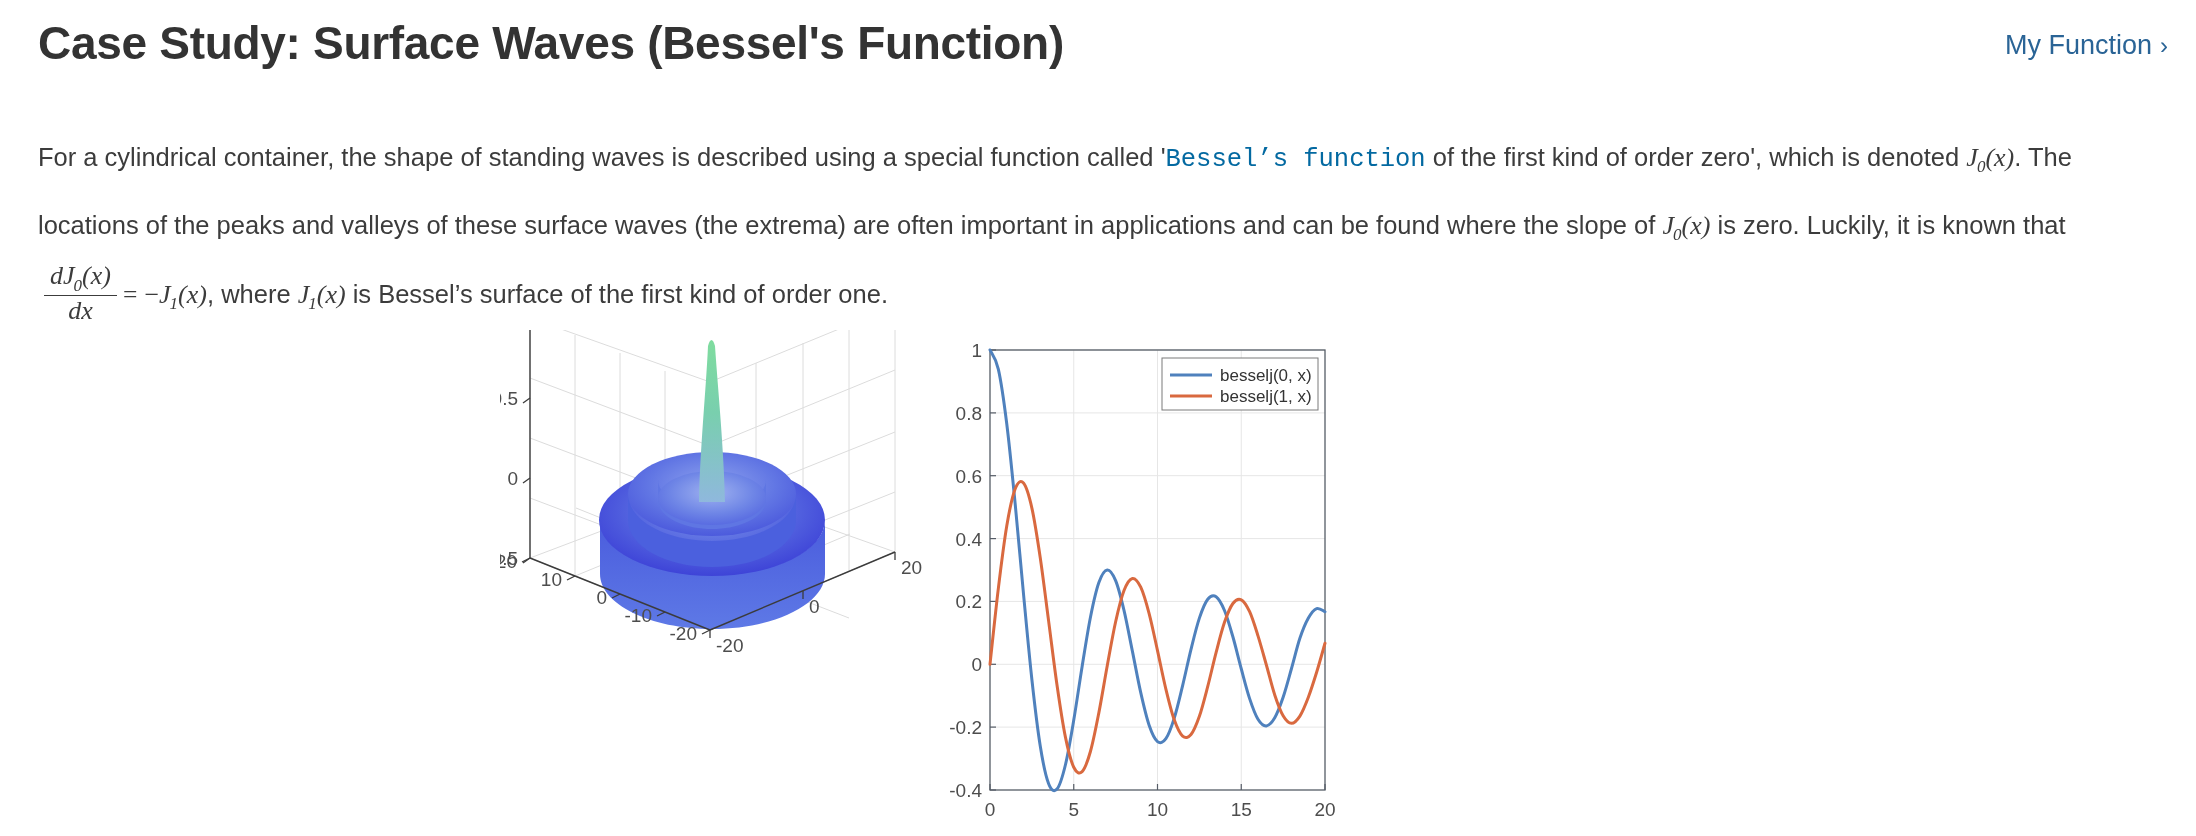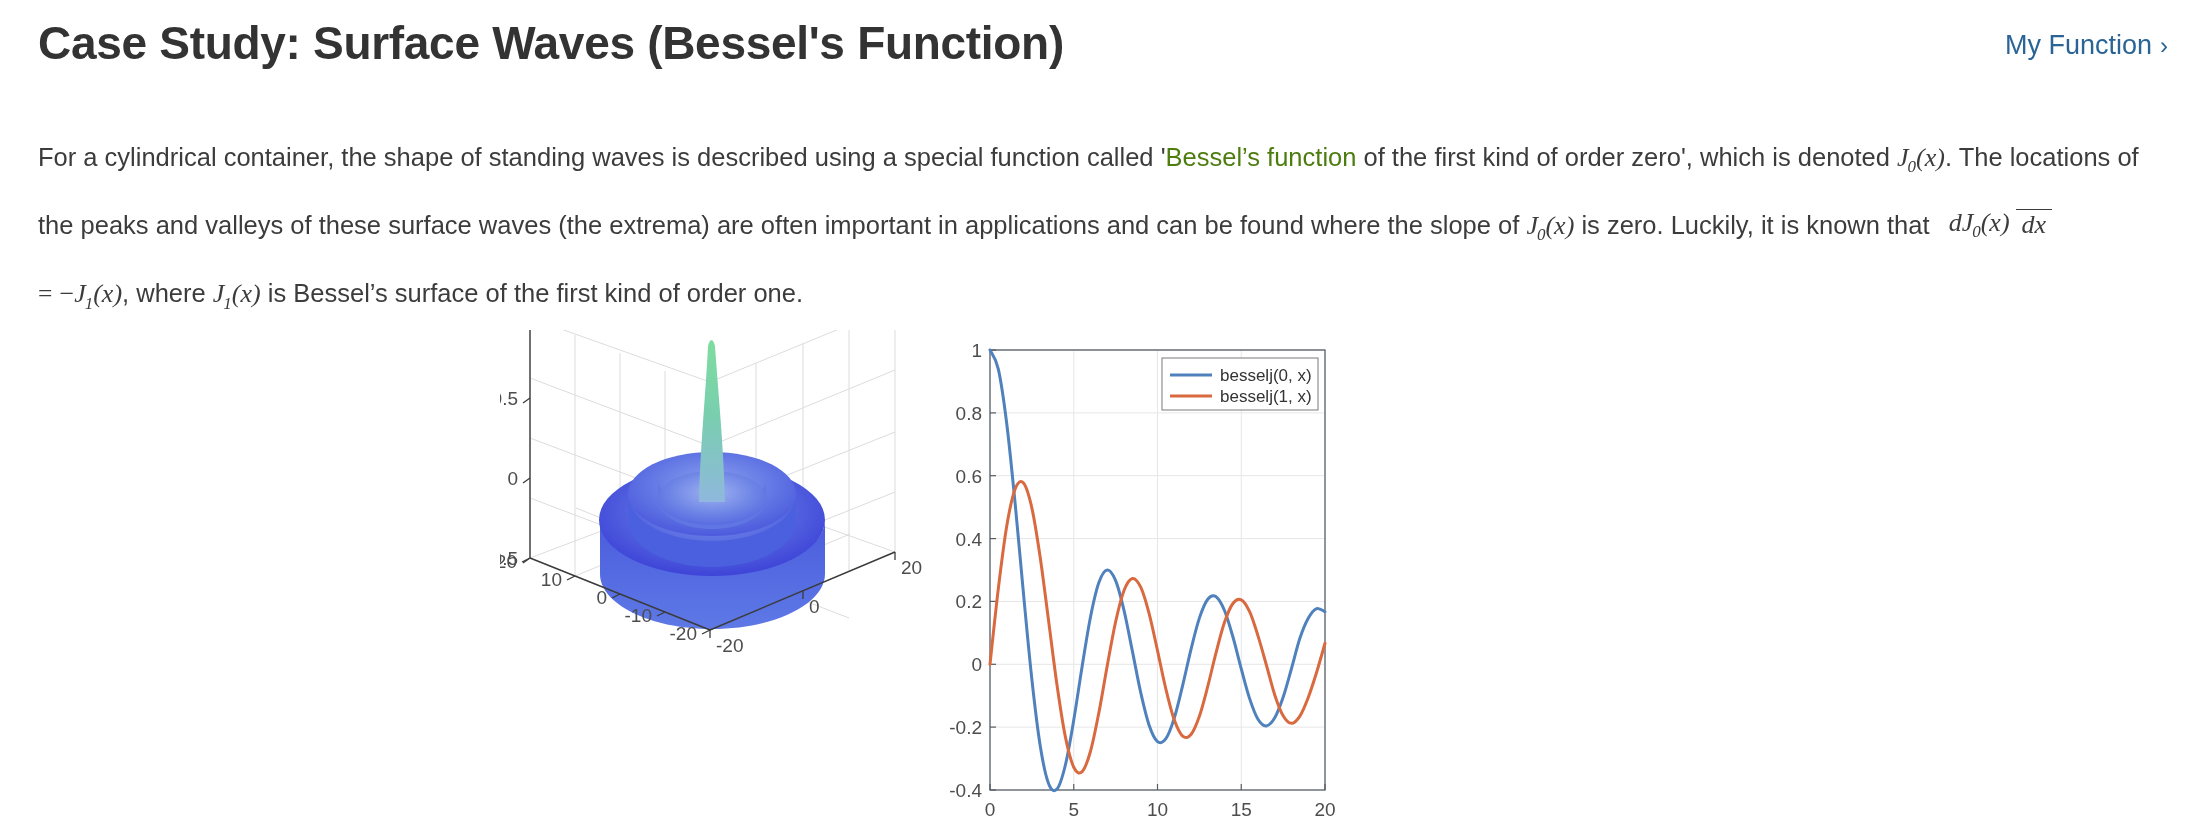--- a/index.html
+++ b/index.html
@@ -60,43 +60,44 @@
     position: absolute;
     left: 38px;
     top: 128px;
     width: 2110px;
     font-size: 25.5px;
     line-height: 58px;
     color: #3c3c3c;
   }
   .body-text a,
   .inline-link {
-    color: #4d7c0f;
+    color: #0369a1;
     text-decoration: none;
     cursor: pointer;
+    font-family: Liberation Mono, monospace;
   }
   .mathit {
     font-family: "Liberation Serif", serif;
     font-style: italic;
     font-size: 26px;
     text-align: center;
   }
   .mathit .sub {
     font-size: 17px;
     font-style: italic;
     vertical-align: sub;
     margin-left: -1px;
   }
   .mathrm {
     font-family: "Liberation Serif", serif;
     font-style: normal;
   }
   .frac {
     display: inline-flex;
-    flex-direction: row;
+    flex-direction: column;
     vertical-align: middle;
     text-align: center;
     margin: 0 6px;
     position: relative;
     top: -2px;
   }
   .frac .num {
     padding: 0 6px 1px 6px;
     line-height: 1.05;
   }

